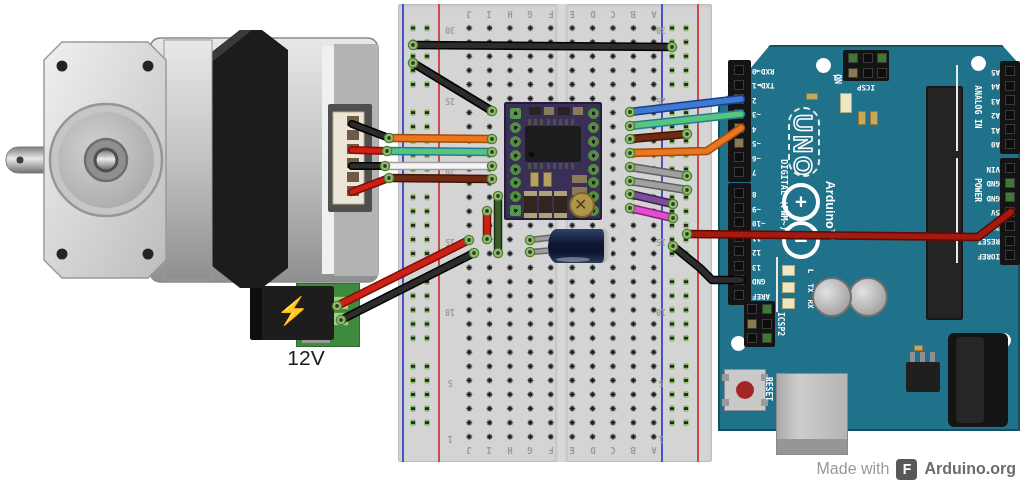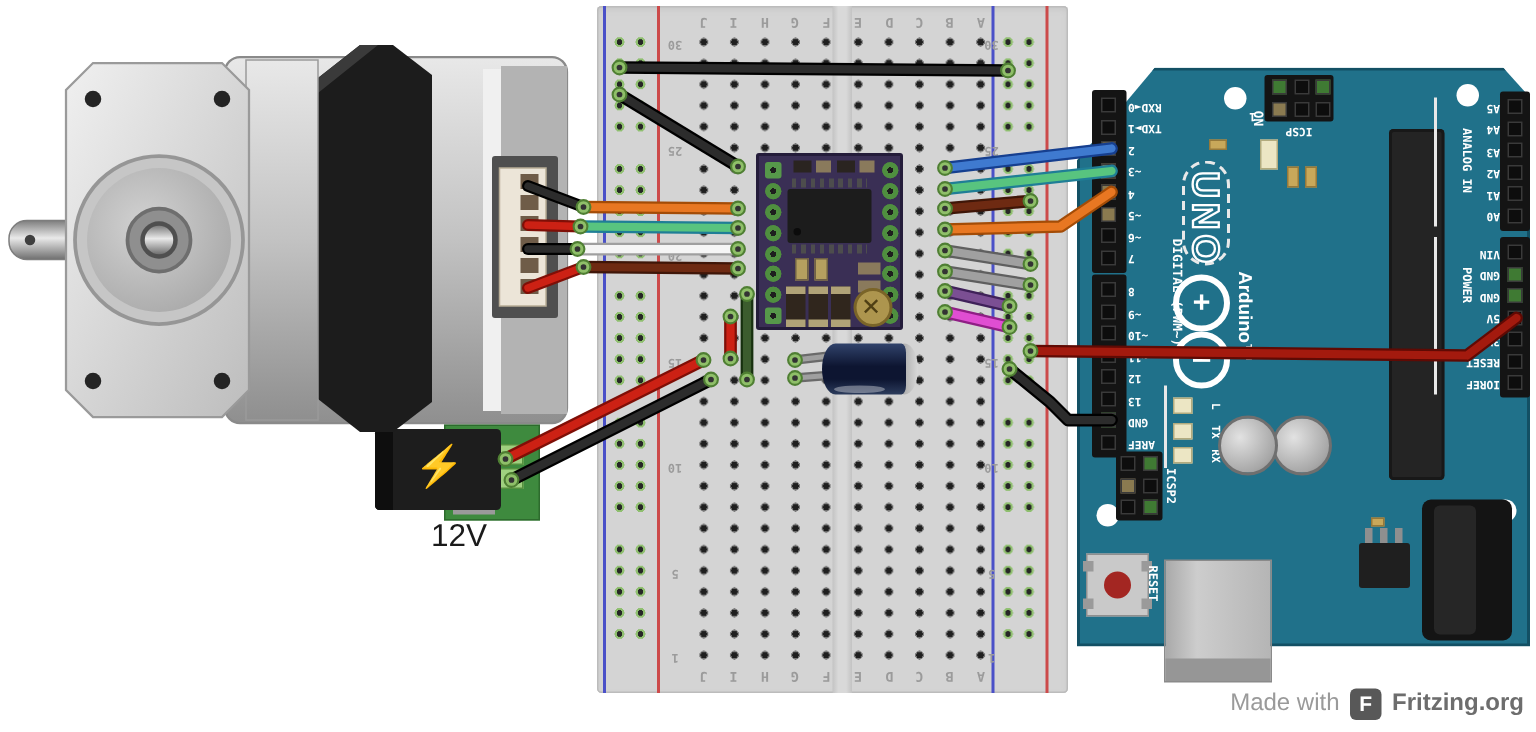--- a/index.html
+++ b/index.html
@@ -596,16 +596,16 @@
 
   <div class="cap">
     <div class="cap-end"></div>
     <div class="cap-body"></div>
     <div class="cap-shine"></div>
   </div>
 
   <div class="footer">
     <span class="made">Made with</span>
     <span class="logo">F</span>
-    <span class="brand">Fritzing.org</span>
+    <span class="brand">Arduino.org</span>
   </div>
 
 </div>
 
 </body></html>

